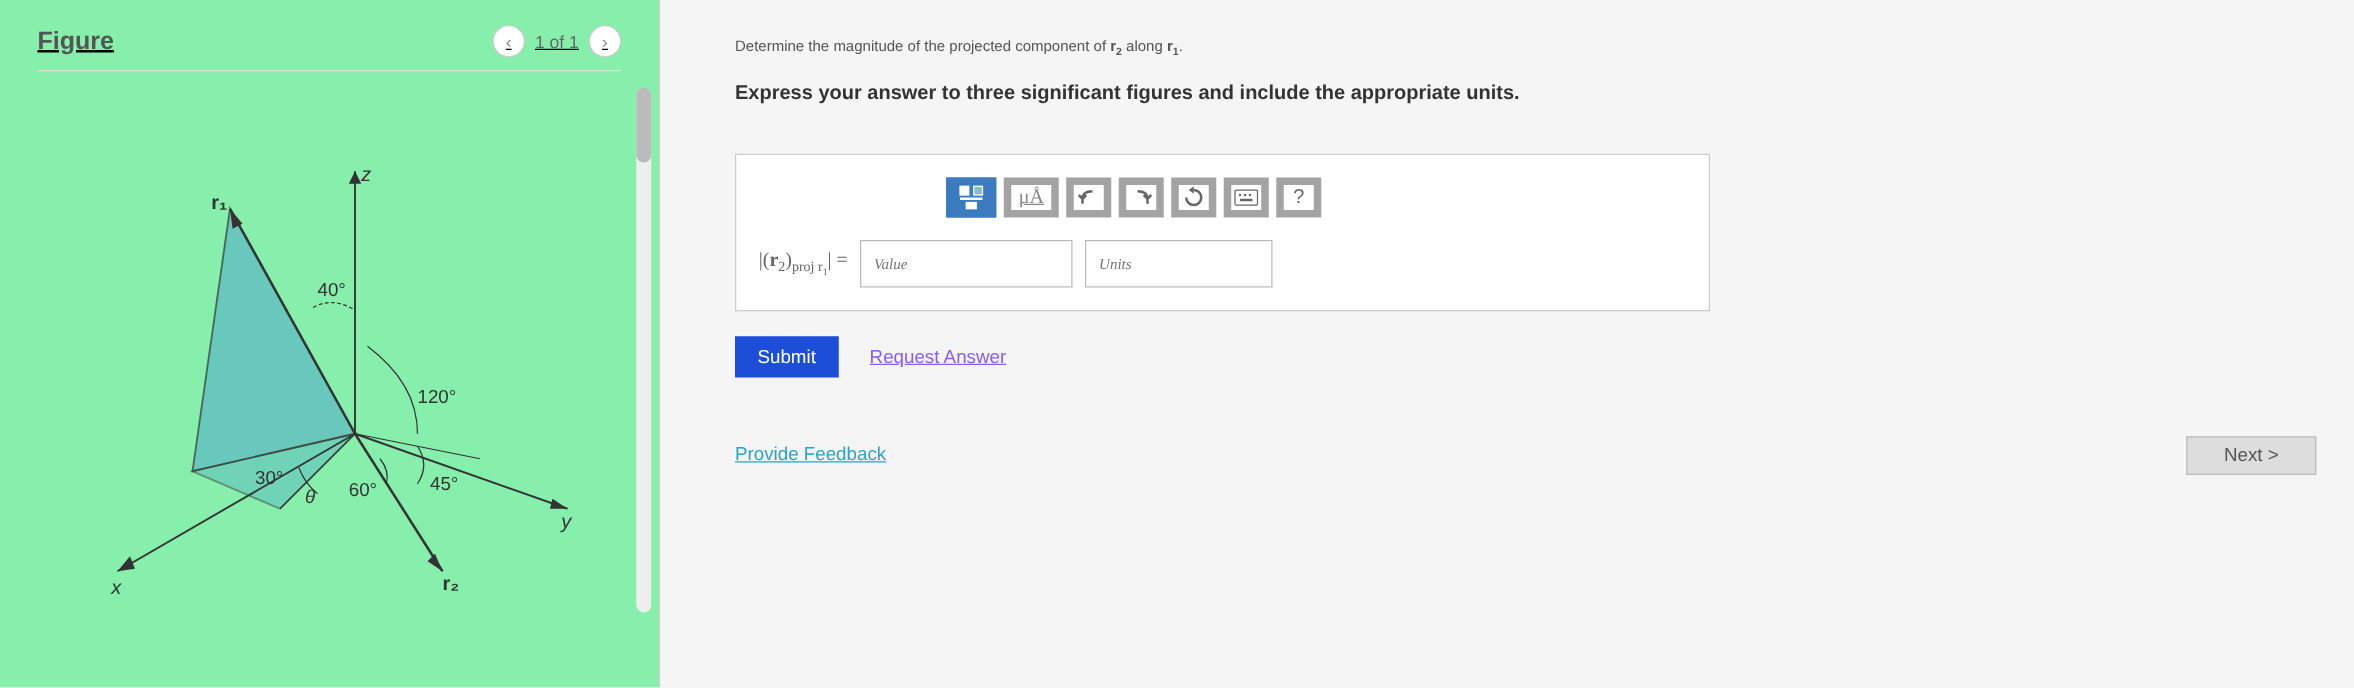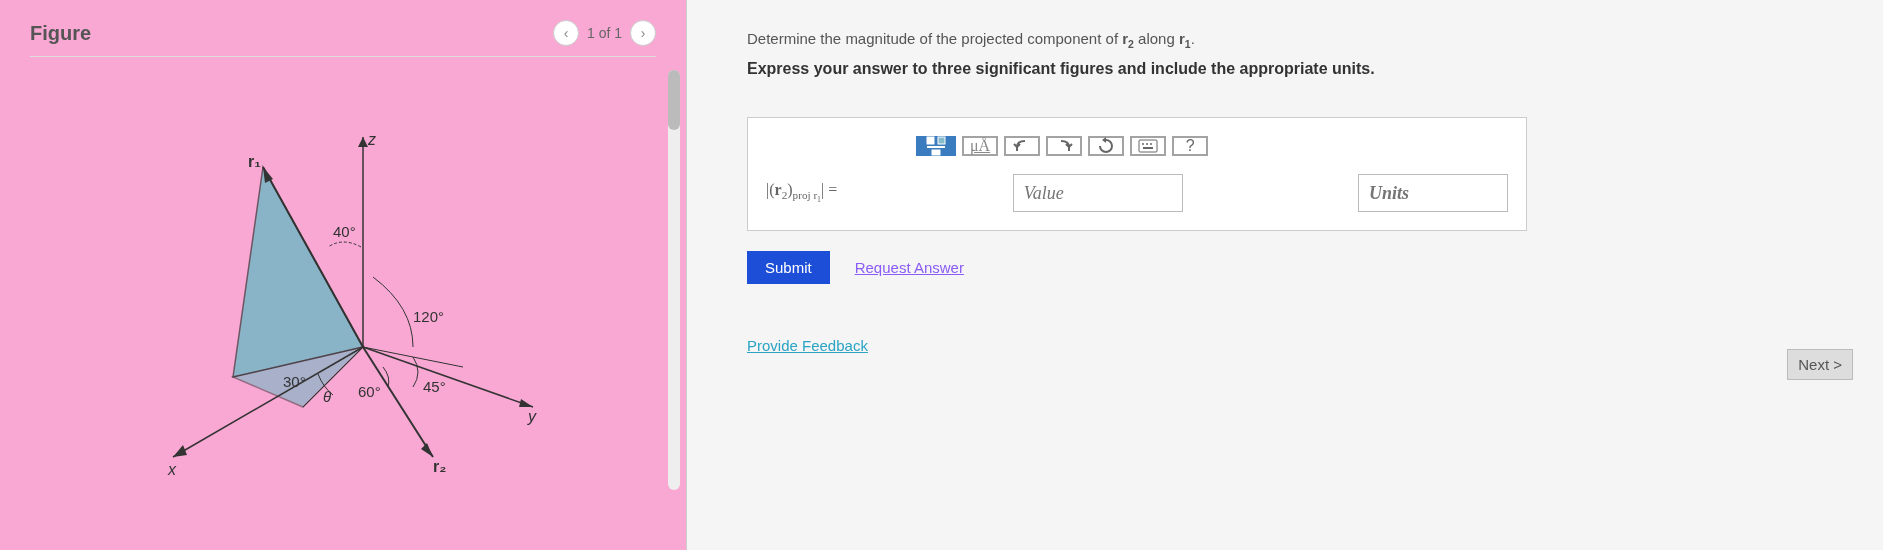--- a/index.html
+++ b/index.html
@@ -8,25 +8,26 @@
       padding: 0;
     }
     body {
       font-family: Arial, Helvetica, sans-serif;
       background: #f5f5f5;
       width: 1883px;
       height: 550px;
       display: flex;
     }
     .left-panel {
-      width: 687px;
-      background: #f9a8d4;
+      width: 528px;
+      background: #86efac;
       border-right: 1px solid #ccc;
       padding: 20px 30px;
       position: relative;
+      text-decoration: underline;
     }
     .figure-header {
       display: flex;
       align-items: center;
       justify-content: space-between;
       padding-bottom: 10px;
       border-bottom: 1px solid #ddd;
       margin-bottom: 20px;
     }
     .figure-title {
@@ -82,23 +83,23 @@
       position: absolute;
       top: 0;
     }
     .right-panel {
       flex: 1;
       padding: 30px 40px 20px 60px;
       background: #f5f5f5;
       position: relative;
     }
     .question-text {
-      font-size: 15px;
+      font-size: 12px;
       color: #555;
-      margin-bottom: 10px;
+      margin-bottom: 20px;
     }
     .question-bold {
       font-size: 16px;
       font-weight: bold;
       color: #333;
       margin-bottom: 39px;
     }
     .answer-box {
       border: 1px solid #ccc;
       background: #fff;
@@ -108,22 +109,22 @@
     }
     .toolbar {
       display: flex;
       align-items: center;
       gap: 6px;
       margin-bottom: 18px;
       padding-left: 150px;
     }
     .tool-btn {
       min-width: 36px;
-      height: 20px;
-      border: 2px solid #a3a3a3;
+      height: 32px;
+      border: 6px solid #a3a3a3;
       background: #fff;
       display: flex;
       align-items: center;
       justify-content: center;
       font-size: 16px;
       color: #666;
       cursor: pointer;
     }
     .tool-btn.fraction {
       background: #3b7bbf;
@@ -133,43 +134,42 @@
     }
     .tool-btn.mua {
       color: #888;
       font-family: serif;
       text-decoration: underline;
       padding: 0 6px;
     }
     .input-row {
       display: flex;
       align-items: center;
-      justify-content: space-between;
+      gap: 10px;
     }
     .expr-label {
       font-size: 16px;
       color: #666;
       font-family: serif;
     }
     .value-input, .units-input {
       border: 1px solid #bbb;
       height: 38px;
       padding: 0 10px;
-      font-size: 18px;
+      font-size: 12px;
       font-style: italic;
       color: #aaa;
       font-family: serif;
       background: #fff;
     }
     .value-input {
       width: 170px;
     }
     .units-input {
       width: 150px;
-      font-weight: bold;
     }
     .submit-row {
       display: flex;
       align-items: center;
       gap: 25px;
     }
     .submit-btn {
       background: #1d4ed8;
       color: #fff;
       border: none;
@@ -190,21 +190,21 @@
       cursor: pointer;
       margin-top: 53px;
       display: inline-block;
     }
     .next-btn {
       position: absolute;
       right: 30px;
       bottom: 170px;
       background: #ddd;
       border: 1px solid #bbb;
-      padding: 6px 10px;
+      padding: 6px 29px;
       font-size: 15px;
       color: #555;
       cursor: pointer;
     }
     sub {
       font-size: 0.7em;
     }
   </style>
 </head>
 <body>

